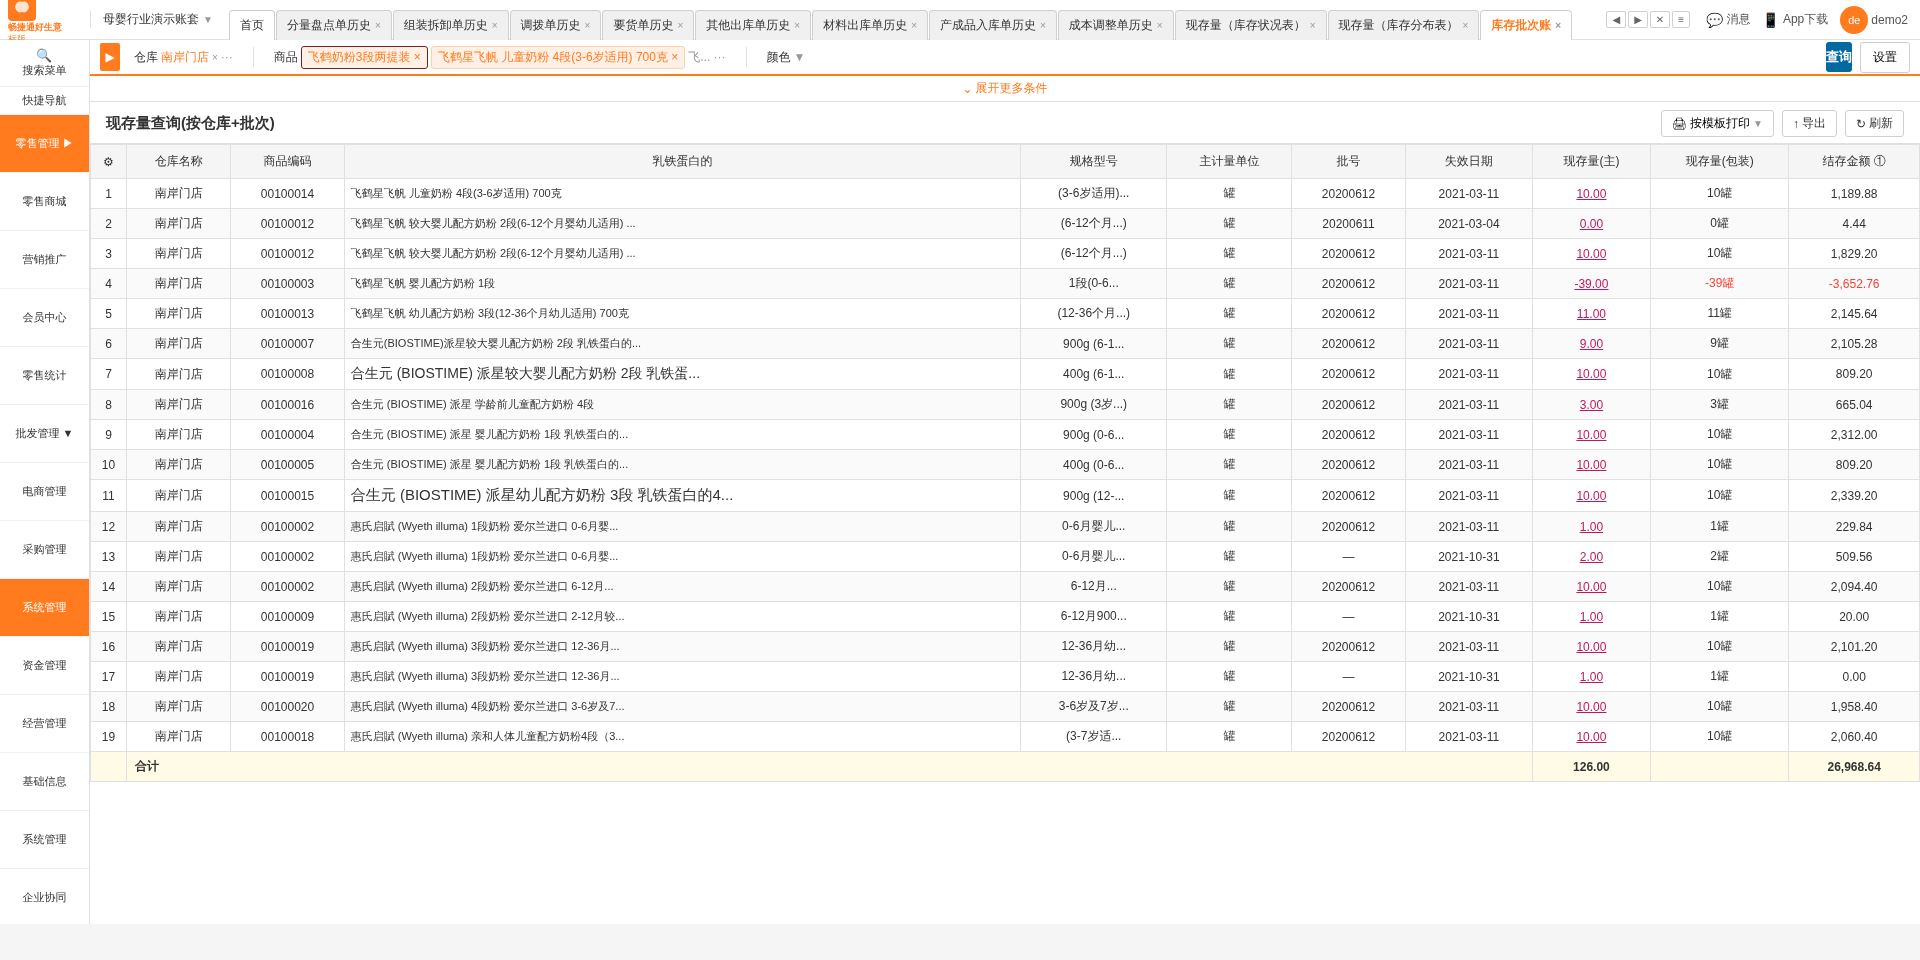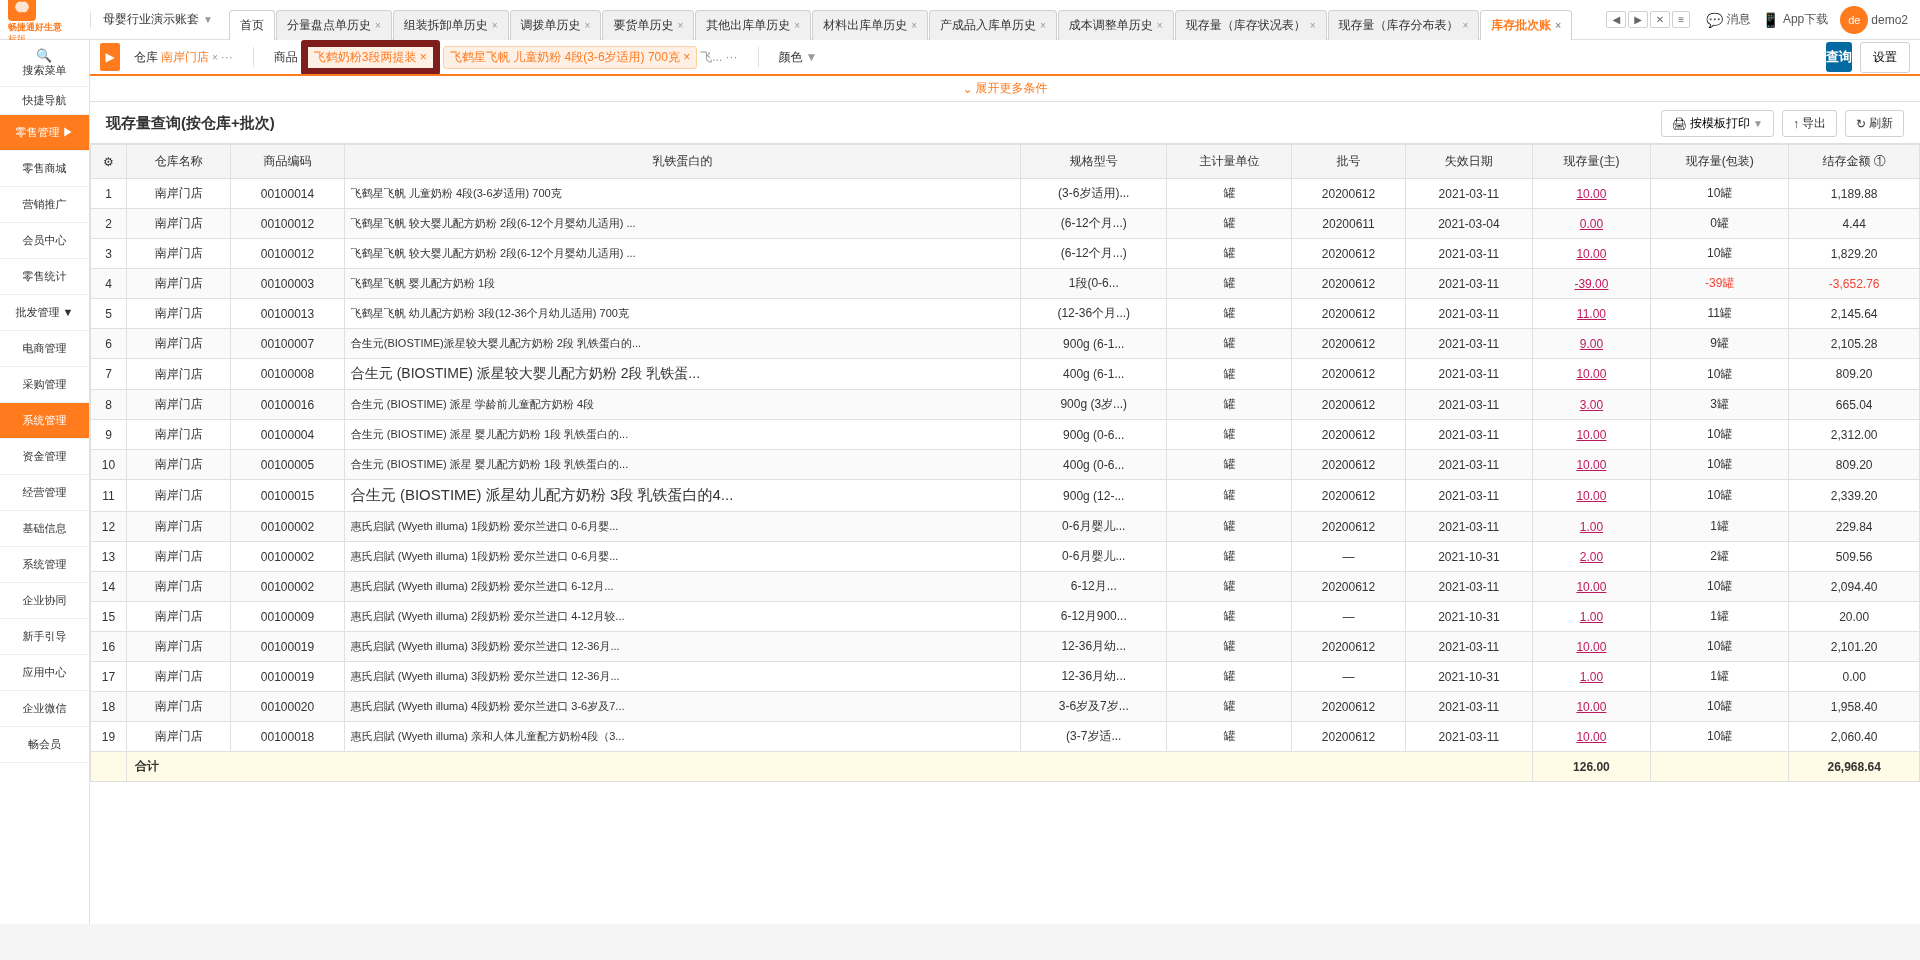--- a/index.html
+++ b/index.html
@@ -54,21 +54,21 @@
     
     .sidebar {
       width: 90px;
       min-width: 90px;
       background: #fff;
       border-right: 1px solid #e0e0e0;
       display: flex; flex-direction: column;
       overflow-y: auto;
     }
     .sidebar-item {
-      padding: 10px 5px;
+      padding: 21px 5px;
       text-align: center;
       cursor: pointer;
       color: #333;
       font-size: 11px;
       border-bottom: 1px solid #f0f0f0;
     }
     .sidebar-item.active {
       background: #ff7b1e;
       color: #fff;
     }
@@ -358,21 +358,21 @@
       <button class="arrow-btn" style="height:28px; width:20px; font-size:12px;">▶</button>
       <div class="second-nav-item">
         <span>仓库</span>
         <span style="color:#ff7b1e;">南岸门店</span>
         <span style="color:#999; font-size:10px;">×</span>
         <span style="color:#999;">···</span>
       </div>
       <div style="border-left:1px solid #e0e0e0; height:20px; margin:0 6px;"></div>
       <div class="second-nav-item">
         <span>商品</span>
-        <span style="background:#fff0e6; color:#ff7b1e; padding:2px 6px; border-radius:3px; border:7px solid #7f1d1d;">飞鹤奶粉3段两提装 <span style="cursor:pointer;">×</span></span>
+        <span style="background:#fff0e6; color:#ff7b1e; padding:2px 6px; border-radius:3px; border:1px solid #7f1d1d;">飞鹤奶粉3段两提装 <span style="cursor:pointer;">×</span></span>
         <span style="background:#fff0e6; color:#ff7b1e; padding:2px 6px; border-radius:3px; border:1px solid #ffd0a0;">飞鹤星飞帆 儿童奶粉 4段(3-6岁适用) 700克 <span style="cursor:pointer;">×</span></span>
         <span style="color:#999;">飞... ···</span>
       </div>
       <div style="border-left:1px solid #e0e0e0; height:20px; margin:0 6px;"></div>
       <div class="second-nav-item">
         <span>颜色</span>
         <span style="color:#999;">▼</span>
       </div>
       <div style="flex:1;"></div>
       <button class="btn-query">查询</button>
@@ -604,21 +604,21 @@
     <td>20200612</td>
     <td>2021-03-11</td>
     <td class="link-val">10.00</td>
     <td>10罐</td>
     <td>2,094.40</td>
   </tr>
             <tr>
     <td>15</td>
     <td>南岸门店</td>
     <td>00100009</td>
-    <td class="left" style="font-size:11px;">惠氏启賦 (Wyeth illuma) 2段奶粉 爱尔兰进口 4-12月较...</td>
+    <td class="left" style="font-size:11px;">惠氏启賦 (Wyeth illuma) 2段奶粉 爱尔兰进口 2-12月较...</td>
     <td>6-12月900...</td>
     <td>罐</td>
     <td>—</td>
     <td>2021-10-31</td>
     <td class="link-val">1.00</td>
     <td>1罐</td>
     <td>20.00</td>
   </tr>
             <tr class="alt">
     <td>16</td>

